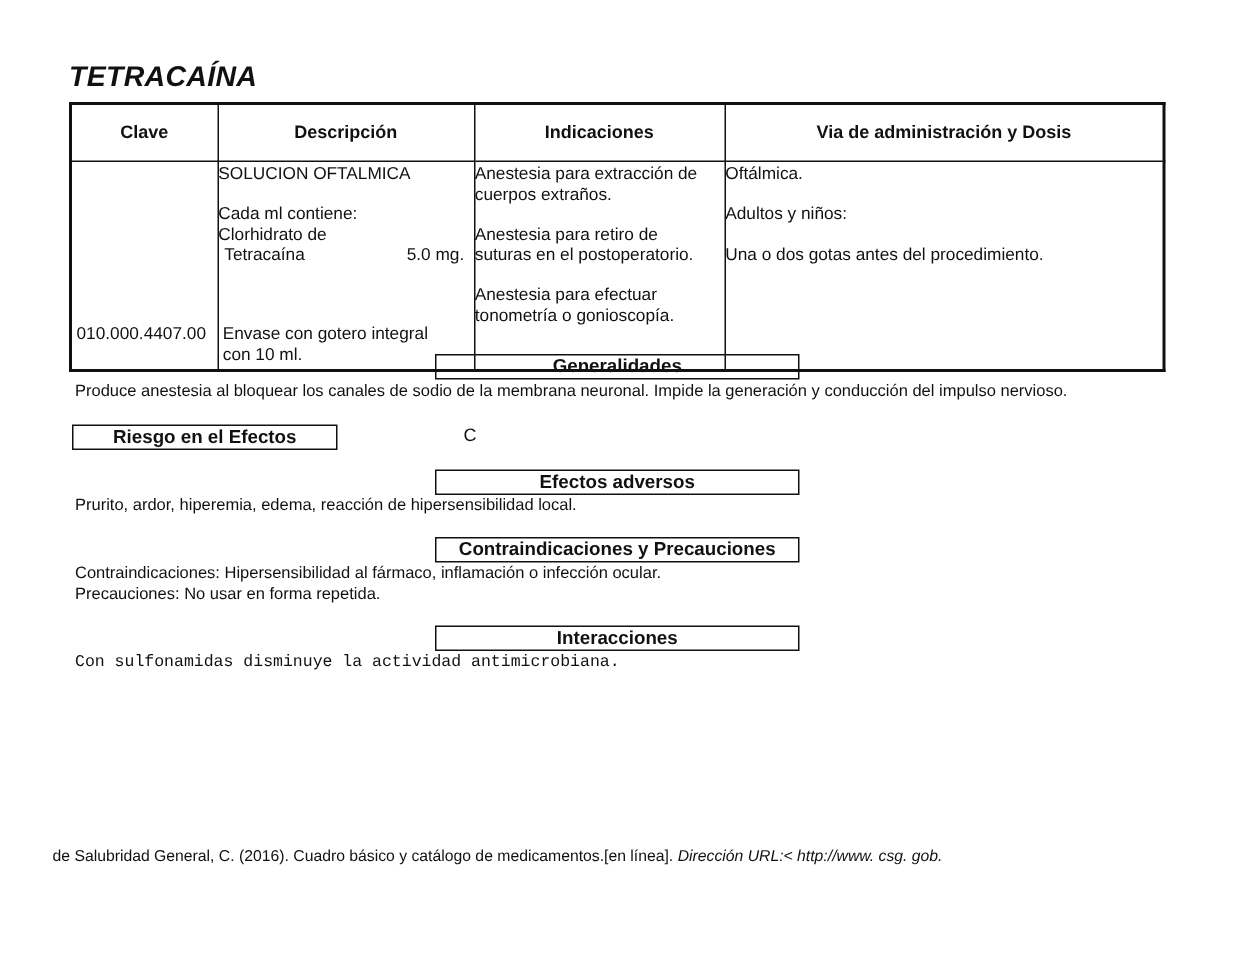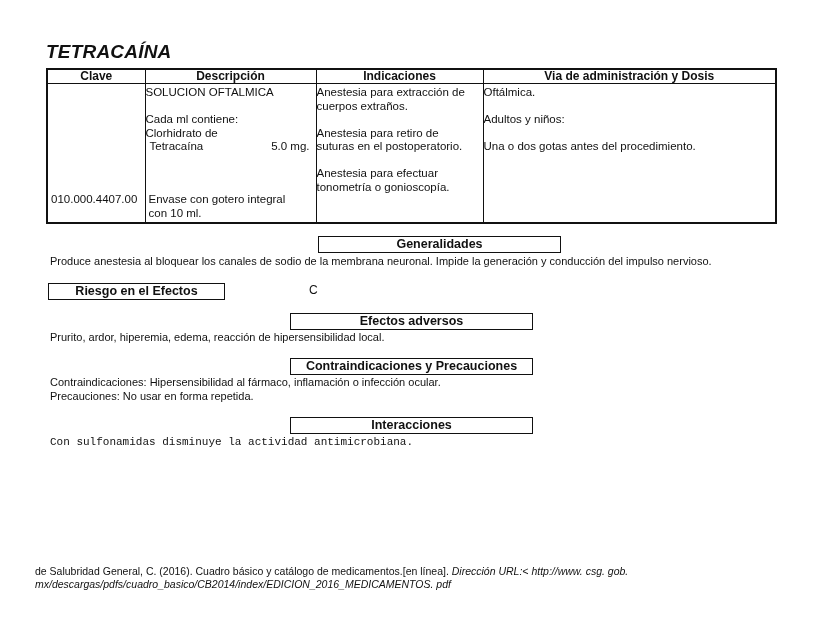--- a/index.html
+++ b/index.html
@@ -2,21 +2,21 @@
 <html><head>
 <meta charset="utf-8">
 <style>
   html, body { margin:0; padding:0; background:#ffffff; }
   body { width:829px; height:640px; position:relative; overflow:hidden;
          font-family:"Liberation Sans", sans-serif; color:#111; }
   .abs { position:absolute; }
   .title { left:46px; top:41px; font-size:19px; font-weight:bold; font-style:italic; letter-spacing:0.2px; }
   table.mono { position:absolute; left:46px; top:68px; width:729px; border-collapse:collapse;
                border:2px solid #111; font-size:11.5px; table-layout:fixed; }
-  table.mono th { border:1.5px solid #111; font-weight:bold; font-size:12px; height:13px; padding:0; text-align:center; line-height:13px; }
+  table.mono th { border:1.5px solid #111; font-weight:bold; font-size:12px; height:13px; padding:12px; text-align:center; line-height:13px; }
   table.mono td { border-left:1.5px solid #111; border-right:1.5px solid #111; vertical-align:top; padding:2px 0; line-height:13.5px; height:134px; position:relative; }
   .cell-bottom { position:absolute; left:3px; bottom:2px; }
   .blank { height:13.5px; }
   .dosage-line { display:flex; justify-content:space-between; padding-right:6px; padding-left:4px; }
   .section-box { position:absolute; border:1.5px solid #111; font-weight:bold; font-size:12.5px; text-align:center; line-height:15px; height:15px; }
   .text { position:absolute; font-size:11px; line-height:14px; white-space:nowrap; }
   .ref { position:absolute; left:35px; top:565px; font-size:10.5px; line-height:13px; }
   .ref i { font-style:italic; }
 </style>
 </head>
@@ -78,32 +78,31 @@
         <div>Oftálmica.</div>
         <div class="blank"></div>
         <div>Adultos y niños:</div>
         <div class="blank"></div>
         <div>Una o dos gotas antes del procedimiento.</div>
       </td>
     </tr>
   </tbody>
 </table>
 
-<div class="section-box" style="left:290px; top:236px; width:241px;margin-left:28px;">Generalidades</div>
+<div class="section-box" style="left:290px; top:236px; width:241px;">Generalidades</div>
 <div class="text" style="left:50px; top:254px;">Produce anestesia al bloquear los canales de sodio de la membrana neuronal. Impide la generación y conducción del impulso nervioso.</div>
 
 <div class="section-box" style="left:48px; top:283px; width:175px;">Riesgo en el Efectos</div>
 <div class="text" style="left:309px; top:283px; font-size:12px;">C</div>
 
 <div class="section-box" style="left:290px; top:313px; width:241px;">Efectos adversos</div>
 <div class="text" style="left:50px; top:330px;">Prurito, ardor, hiperemia, edema, reacción de hipersensibilidad local.</div>
 
 <div class="section-box" style="left:290px; top:358px; width:241px;">Contraindicaciones y Precauciones</div>
 <div class="text" style="left:50px; top:375px;">Contraindicaciones: Hipersensibilidad al fármaco, inflamación o infección ocular.</div>
 <div class="text" style="left:50px; top:389px;">Precauciones: No usar en forma repetida.</div>
 
 <div class="section-box" style="left:290px; top:417px; width:241px;">Interacciones</div>
 <div class="text" style="left:50px; top:435px;font-family:Liberation Mono, monospace;">Con sulfonamidas disminuye la actividad antimicrobiana.</div>
 
 <div class="ref">
   <span>de Salubridad General, C. (2016). Cuadro básico y catálogo de medicamentos.[en línea]. </span><i>Dirección URL:&lt; http://www. csg. gob.</i><br>
-  <i>mx/descargas/pdfs/cuadro_basico/CB2014/index/EDICION_2016_MEDICAMENTOS. pdf</i>
 </div>
 
 </body></html>

